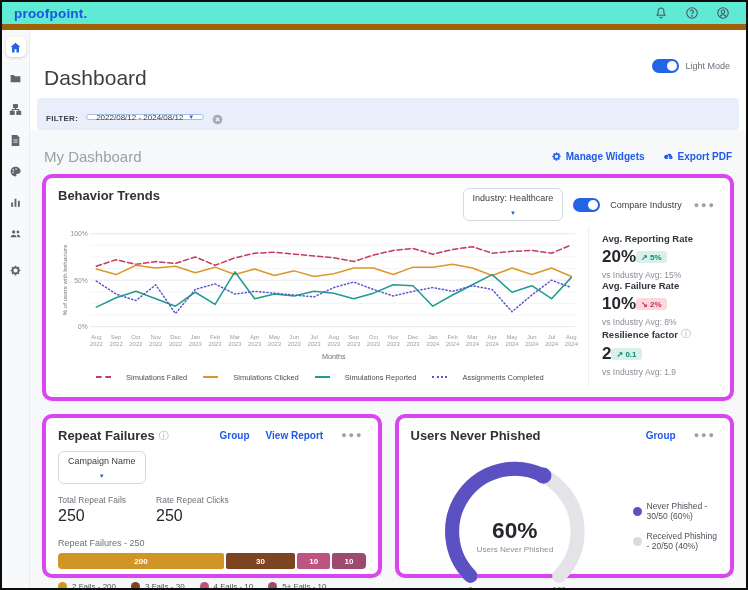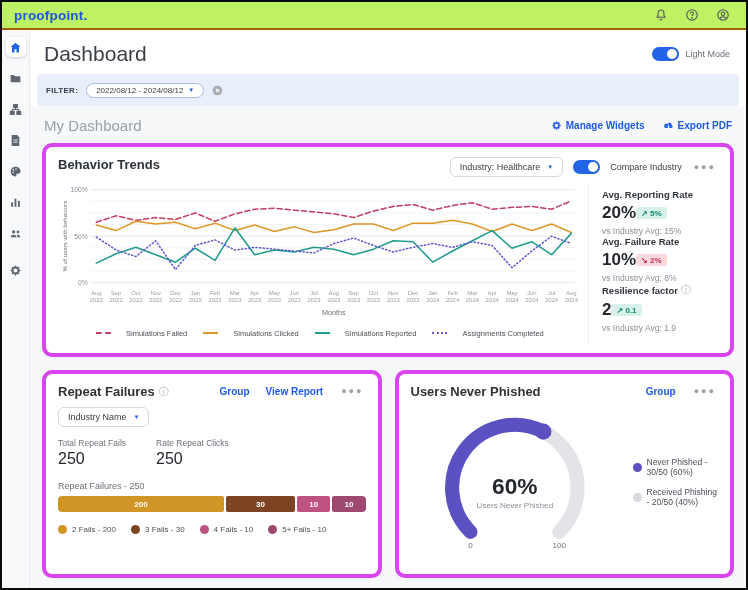--- a/index.html
+++ b/index.html
@@ -1,21 +1,21 @@
 <!DOCTYPE html>
 <html><head>
 <meta charset="utf-8">
 <style>
   * { margin:0; padding:0; box-sizing:border-box; }
   body { background:#d8d8d8; font-family:"Liberation Sans", sans-serif; }
   .frame { width:748px; height:590px; border:2px solid #0b0b0b; background:#fff;
            display:flex; flex-direction:column; overflow:hidden; position:relative; }
 
   
-  .topbar { height:28px; flex:0 0 28px; background:#bef264; border-bottom:2px solid #a16207;
+  .topbar { height:28px; flex:0 0 28px; background:#5eead4; border-bottom:6px solid #a16207;
             display:flex; align-items:center; padding:0 16px 0 12px; }
   .logo { font-size:13.5px; font-weight:700; color:#1c56e0; letter-spacing:.2px; }
   .topbar-spacer { flex:1; }
   .topbar-icons { display:flex; align-items:center; gap:17px; }
   .tb-icon { width:14px; height:14px; color:#4d545e; cursor:pointer; display:flex; }
   .tb-icon svg { width:14px; height:14px; }
 
   
   .shell { flex:1; display:flex; min-height:0; }
   .sidebar { width:28px; flex:0 0 28px; background:#f8f9fb; border-right:1px solid #ececf0;
@@ -23,55 +23,55 @@
   .side-item { width:20px; height:20px; display:flex; align-items:center; justify-content:center;
                border-radius:5px; color:#5d6571; cursor:pointer; }
   .side-item svg { width:13px; height:13px; }
   .side-item.active { background:#fff; color:#2264e5; box-shadow:0 1px 3px rgba(30,40,70,.22); }
   .side-item.settings { margin-top:6px; }
 
   .main { flex:1; display:flex; flex-direction:column; min-width:0; background:#fff; }
 
   
   .page-head { display:flex; align-items:center; justify-content:space-between; padding:12px 16px 8px 14px; }
-  .page-title { font-size:21px; font-weight:500; color:#3a3f46; }
+  .page-title { font-size:21px; font-weight:500; color:#3a3f46;margin-top:24px; }
   .toggle-wrap { display:flex; align-items:center; gap:6px; }
   .toggle { width:27px; height:14px; border-radius:8px; background:#2264e5; position:relative; cursor:pointer; flex:0 0 auto; }
   .toggle .knob { position:absolute; top:2px; right:2px; width:10px; height:10px; border-radius:50%; background:#fff; }
   .toggle-label { font-size:9px; color:#6a707a; }
 
   
   .filter-strip { margin:0 7px; height:21px; background:#e9eefb; border-radius:4px;
-                  display:flex; align-items:center; gap:8px; padding:16px 9px; }
+                  display:flex; gap:8px; padding:16px 9px; }
   .filter-label { font-size:8px; font-weight:700; color:#3b4046; letter-spacing:.3px; }
   .filter-chip { background:#fff; border:1px solid #a7bbe8; border-radius:10px; padding:2px 9px;
                  font-size:8px; color:#3b4046; display:flex; align-items:center; gap:5px; cursor:pointer; }
   .chev { color:#2264e5; font-size:6px; line-height:1; }
   .clear-filter { width:11px; height:11px; cursor:pointer; display:flex; }
 
   
-  .content { flex:1; background:#f7f8fa; padding:9px 12px 10px 12px; display:flex; flex-direction:column; min-height:0; }
+  .content { flex:1; background:#f7f8fa; padding:16px 12px 10px 12px; display:flex; flex-direction:column; min-height:0; }
   .section-head { display:flex; align-items:center; justify-content:space-between; margin:2px 2px 9px 2px; }
   .section-title { font-size:15px; color:#9aa0a8; }
   .head-actions { display:flex; gap:18px; }
   .action-link { display:flex; align-items:center; gap:4px; font-size:10px; font-weight:700; color:#1f5ae8; cursor:pointer; }
   .action-link svg { width:11px; height:11px; }
 
   .card { background:#fff; border:4px solid #d946ef; border-radius:10px;
           box-shadow:0 1px 3px rgba(25,30,60,.05); padding:10px 12px; }
 
   
   .bt-card { margin-bottom:13px; }
   .card-head { display:flex; align-items:flex-start; justify-content:space-between; }
   .card-title { font-size:13px; font-weight:700; color:#2e3338; display:flex; align-items:center; gap:4px; }
   .card-sub { font-size:9.5px; color:#8a8f98; margin-top:2px; }
   .info-ico { color:#a7abb3; font-size:10px; font-weight:400; }
   .bt-controls { display:flex; align-items:center; gap:10px; }
   .dropdown { border:1px solid #d5d9e0; border-radius:6px; padding:4px 9px; font-size:9px; color:#3b4046;
-              display:flex; align-items:center; gap:7px; background:#fff; cursor:pointer; white-space:nowrap; }
+              display:flex; align-items:center; gap:7px; background:#fff; cursor:pointer; white-space:nowrap;flex-direction:column; }
   .more-btn { color:#9ca1a9; font-size:9px; letter-spacing:2px; cursor:pointer; padding:2px; }
 
   .bt-body { display:flex; margin-top:6px; }
   .bt-chart { flex:1; min-width:0; }
   .bt-legend { display:flex; gap:16px; margin:2px 0 0 38px; }
   .lg-item { display:flex; align-items:center; gap:15px; font-size:7.5px; color:#4a5058; }
   .lg-line { width:15px; height:0; }
 
   .bt-stats { width:130px; flex:0 0 130px; border-left:1px solid #eef0f3; padding-left:13px; margin-left:8px;
               display:flex; flex-direction:column; justify-content:space-between; padding-top:6px; padding-bottom:10px; }
@@ -388,21 +388,21 @@
                 <span>Repeat Failures</span>
                 <span class="info-ico">ⓘ</span>
               </div>
               <div class="head-links">
                 <span class="text-link">Group</span>
                 <span class="text-link">View Report</span>
                 <span class="more-btn">●●●</span>
               </div>
             </div>
             <span class="dropdown rf-dd">
-              <span>Industry Name</span>
+              <span>Campaign Name</span>
               <span class="chev">▼</span>
             </span>
             <div class="rf-totals" id="rf-totals">
                 <div>
                   <div class="tot-label">Total Repeat Fails</div>
                   <div class="tot-value">250</div>
                 </div>
                 <div>
                   <div class="tot-label">Rate Repeat Clicks</div>
                   <div class="tot-value">250</div>

